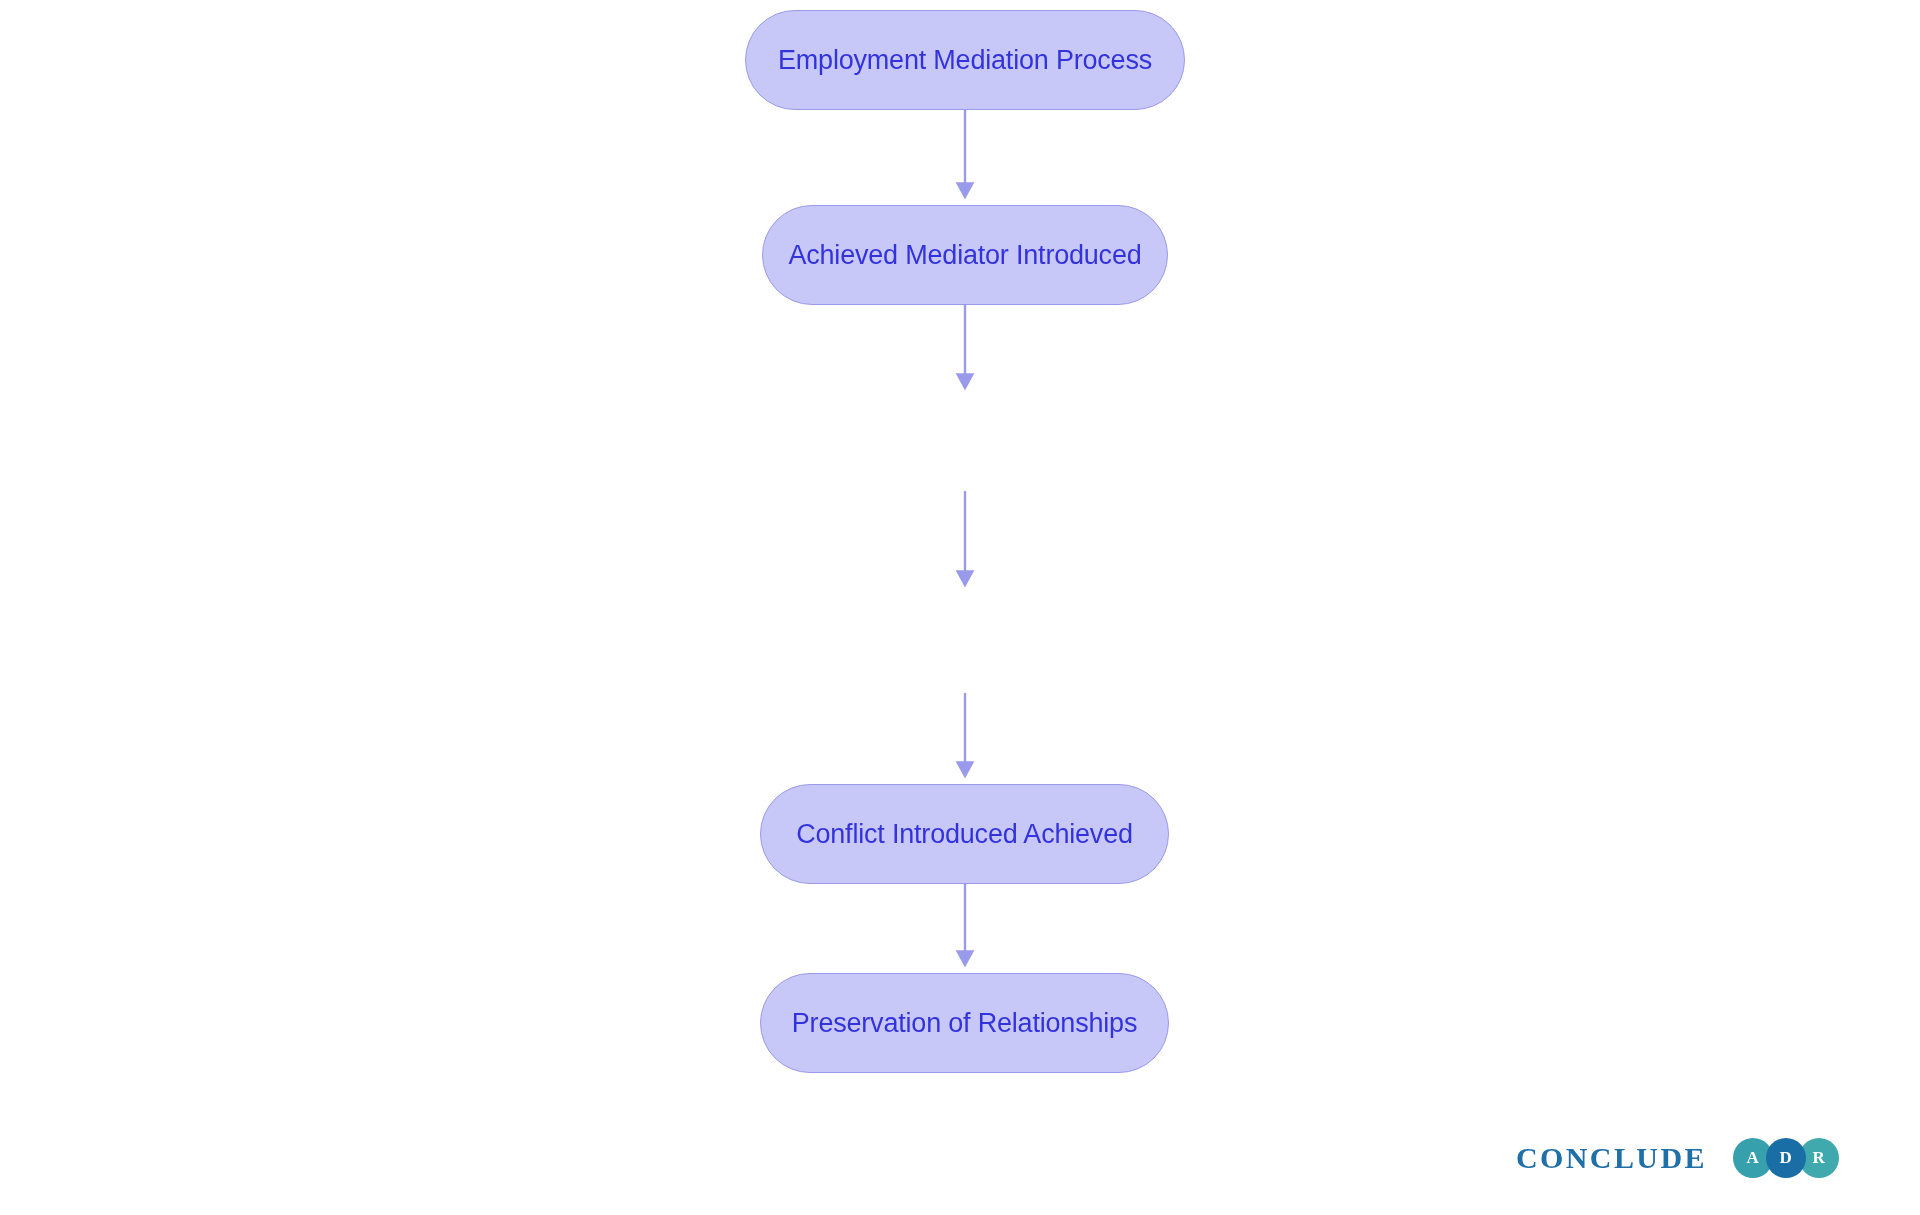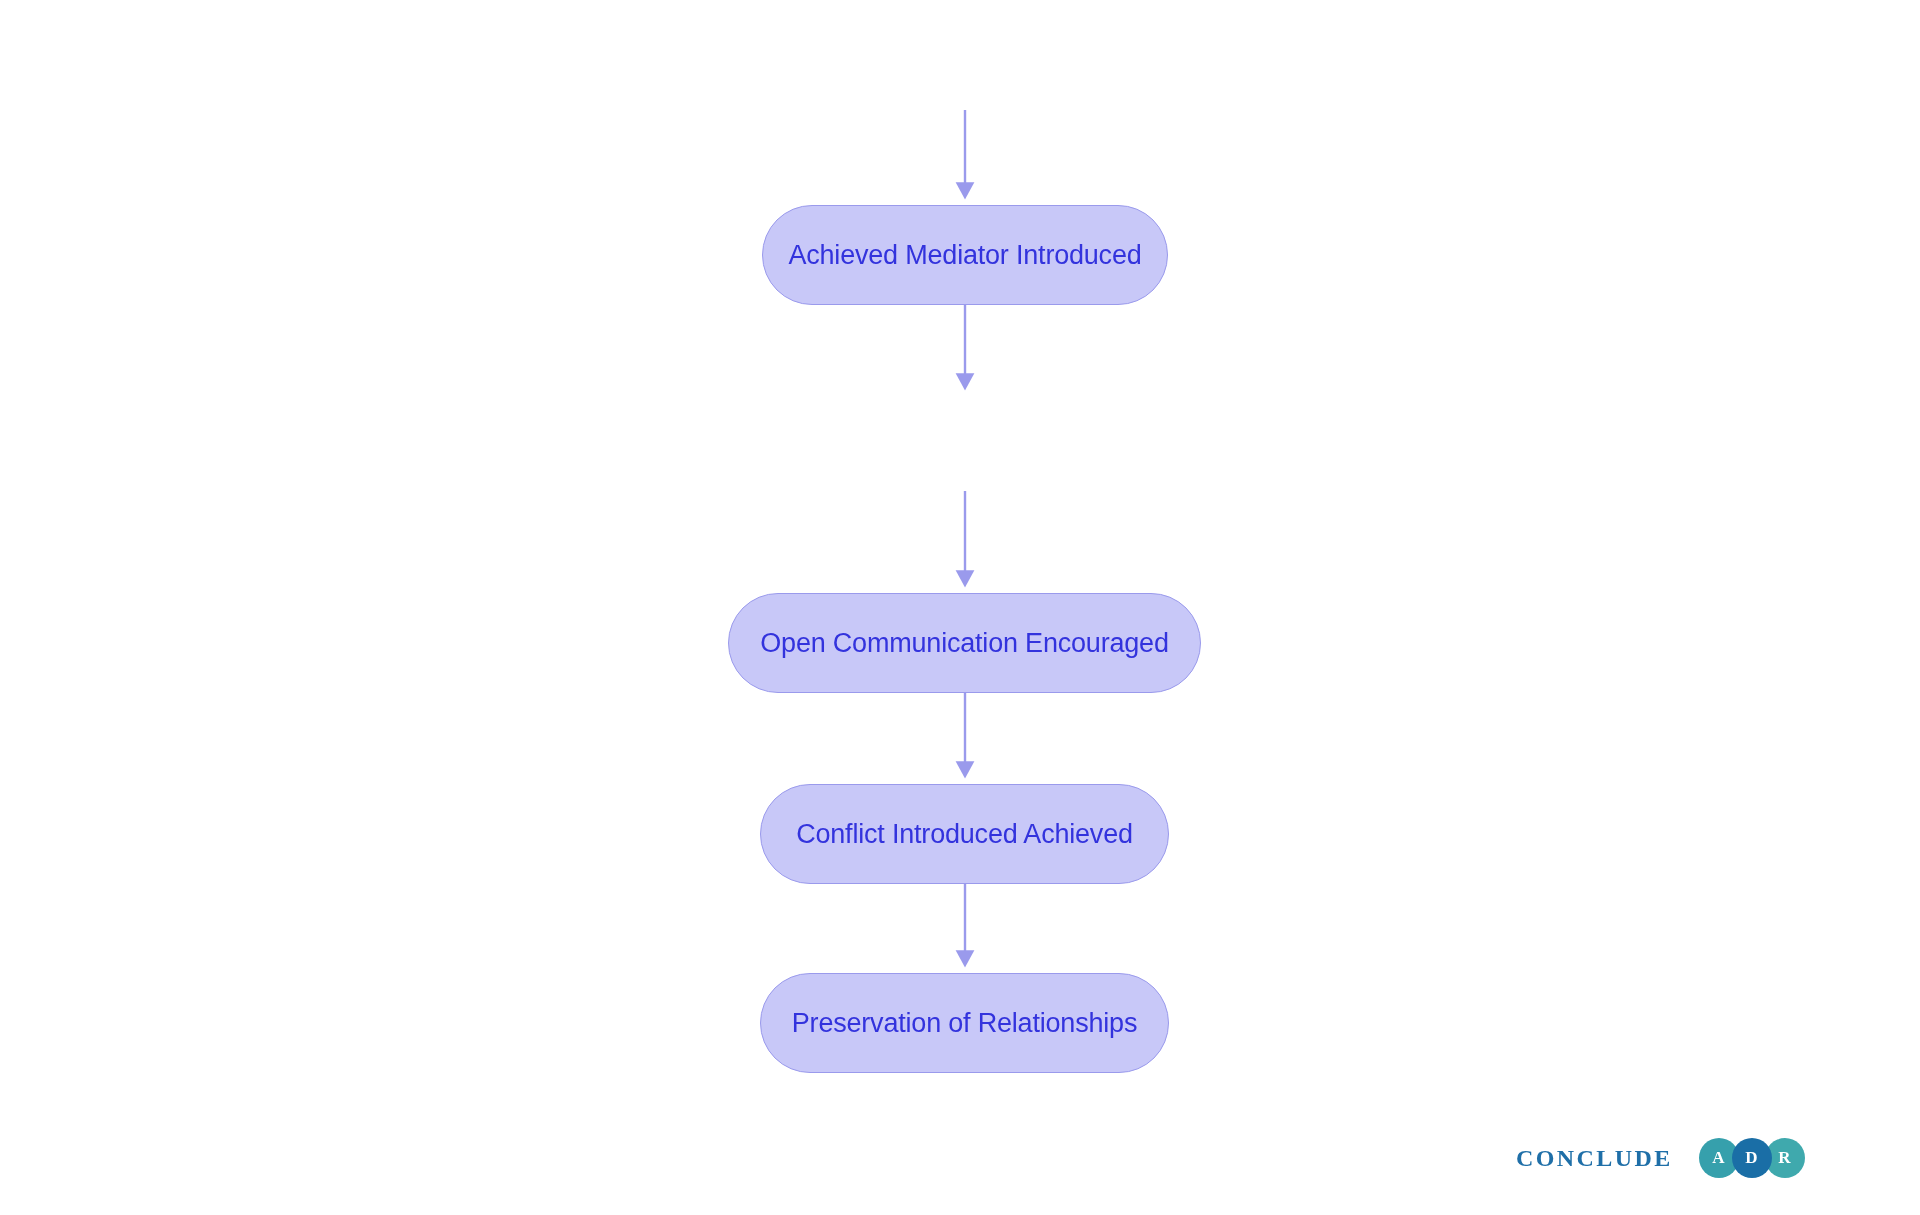--- a/index.html
+++ b/index.html
@@ -53,21 +53,21 @@
   
   #brand-logo {
     position: absolute;
     display: flex;
     align-items: center;
     gap: 26px;
   }
   #brand-wordmark {
     font-family: "Liberation Serif", serif;
     font-weight: 700;
-    font-size: 24px;
+    font-size: 30px;
     letter-spacing: 2.4px;
     color: #1f6fa8;
     line-height: 1;
   }
   #brand-circles {
     display: flex;
     align-items: center;
   }
   .brand-circle {
     width: 40px;
@@ -99,25 +99,25 @@
     </defs>
     <g stroke="#9a9aec" stroke-width="2.4" fill="none" marker-end="url(#arrowhead)">
       <line x1="965" y1="110" x2="965" y2="190"></line>
       <line x1="965" y1="305" x2="965" y2="381"></line>
       <line x1="965" y1="491" x2="965" y2="578"></line>
       <line x1="965" y1="693" x2="965" y2="769"></line>
       <line x1="965" y1="884" x2="965" y2="958"></line>
     </g>
   </svg>
 
+  <div class="flow-node" id="node-1" style="left:745px; top:10px; width:440px; height:100px;">Employment Mediation Process</div>
 
   <div class="flow-node" id="node-2" style="left:762px; top:205px; width:406px; height:100px;">Achieved Mediator Introduced</div>
 
 
-  <div class="flow-node" id="node-4" style="left:728px; top:593px; width:473px; height:100px;">Open Communication Encouraged</div>
 
   <div class="flow-node" id="node-5" style="left:760px; top:784px; width:409px; height:100px;">Conflict Introduced Achieved</div>
 
   <div class="flow-node" id="node-6" style="left:760px; top:973px; width:409px; height:100px;">Preservation of Relationships</div>
 
 </div>
 
 <div id="brand-logo" style="left:1516px; top:1138px;">
   <div id="brand-wordmark">CONCLUDE</div>
   <div id="brand-circles">

